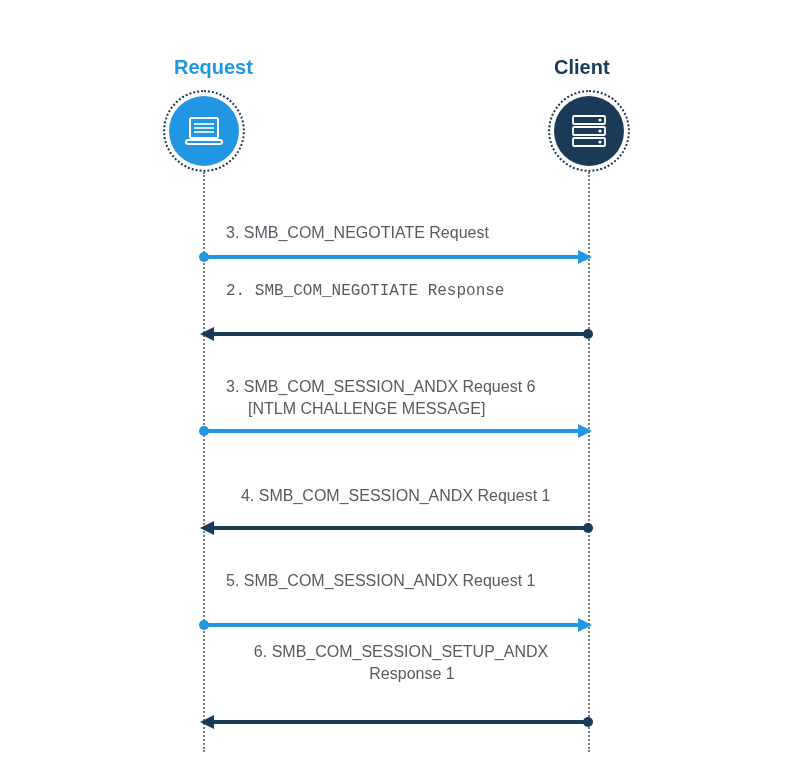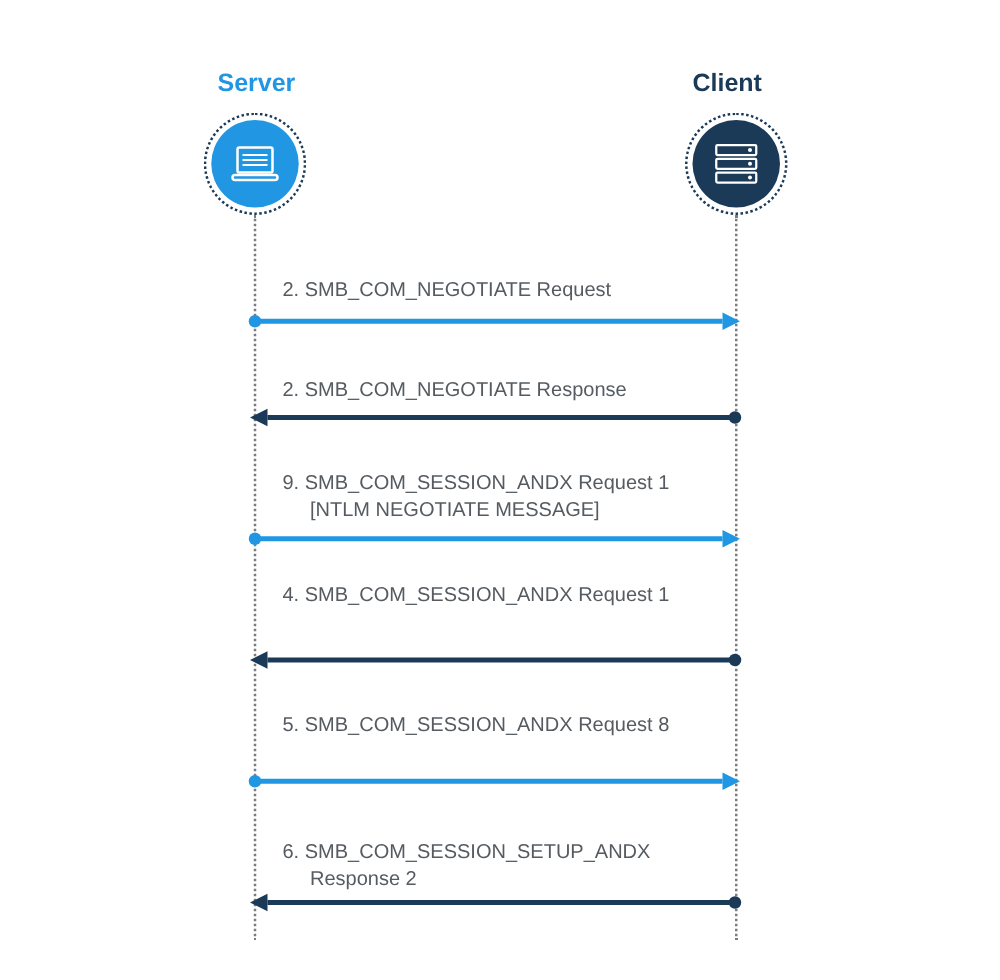--- a/index.html
+++ b/index.html
@@ -91,21 +91,21 @@
     overflow: visible;
   }
   .arrow svg { width: 100%; height: 18px; overflow: visible; }
 
 </style>
 </head>
 <body>
 
 <div class="canvas">
 
-  <div class="actor-title client-title">Server</div>
+  <div class="actor-title client-title">Request</div>
   <div class="actor-title server-title">Client</div>
 
   <div class="actor-icon client-icon">
     <div class="dotted-ring"></div>
     <div class="inner">
       <svg width="40" height="30" viewBox="0 0 40 30">
         <rect x="6" y="2" width="28" height="20" rx="1.5" fill="none" stroke="#ffffff" stroke-width="2"></rect>
         <line x1="10" y1="8" x2="30" y2="8" stroke="#ffffff" stroke-width="1.6"></line>
         <line x1="10" y1="12" x2="30" y2="12" stroke="#ffffff" stroke-width="1.6"></line>
         <line x1="10" y1="16" x2="30" y2="16" stroke="#ffffff" stroke-width="1.6"></line>
@@ -125,78 +125,78 @@
         <circle cx="31" cy="17" r="1.6" fill="#ffffff"></circle>
         <circle cx="31" cy="28" r="1.6" fill="#ffffff"></circle>
       </svg>
     </div>
   </div>
 
   <div class="lifeline client"></div>
   <div class="lifeline server"></div>
 
   <div class="msg-label" style="top:222px;">
-    <div>2. SMB_COM_NEGOTIATE Request</div>
+    <div>3. SMB_COM_NEGOTIATE Request</div>
   </div>
   <div class="arrow" style="top:248px;">
     <svg viewBox="0 0 392 18">
       <circle cx="4" cy="9" r="5" fill="#2196e3"></circle>
       <line x1="4" y1="9" x2="378" y2="9" stroke="#2196e3" stroke-width="4"></line>
       <polygon points="378,2 392,9 378,16" fill="#2196e3"></polygon>
     </svg>
   </div>
 
-  <div class="msg-label" style="top:302px;">
+  <div class="msg-label" style="top:281px;font-family:Liberation Mono, monospace;">
     <div>2. SMB_COM_NEGOTIATE Response</div>
   </div>
   <div class="arrow" style="top:325px;">
     <svg viewBox="0 0 392 18">
       <circle cx="388" cy="9" r="5" fill="#1b3a57"></circle>
       <line x1="14" y1="9" x2="388" y2="9" stroke="#1b3a57" stroke-width="4"></line>
       <polygon points="14,2 0,9 14,16" fill="#1b3a57"></polygon>
     </svg>
   </div>
 
   <div class="msg-label" style="top:376px;">
-    <div>9. SMB_COM_SESSION_ANDX Request 1</div>
-    <div class="line2">[NTLM NEGOTIATE MESSAGE]</div>
+    <div>3. SMB_COM_SESSION_ANDX Request 6</div>
+    <div class="line2">[NTLM CHALLENGE MESSAGE]</div>
   </div>
   <div class="arrow" style="top:422px;">
     <svg viewBox="0 0 392 18">
       <circle cx="4" cy="9" r="5" fill="#2196e3"></circle>
       <line x1="4" y1="9" x2="378" y2="9" stroke="#2196e3" stroke-width="4"></line>
       <polygon points="378,2 392,9 378,16" fill="#2196e3"></polygon>
     </svg>
   </div>
 
-  <div class="msg-label" style="top:466px;">
+  <div class="msg-label" style="top:485px;margin-left:15px;">
     <div>4. SMB_COM_SESSION_ANDX Request 1</div>
   </div>
   <div class="arrow" style="top:519px;">
     <svg viewBox="0 0 392 18">
       <circle cx="388" cy="9" r="5" fill="#1b3a57"></circle>
       <line x1="14" y1="9" x2="388" y2="9" stroke="#1b3a57" stroke-width="4"></line>
       <polygon points="14,2 0,9 14,16" fill="#1b3a57"></polygon>
     </svg>
   </div>
 
   <div class="msg-label" style="top:570px;">
-    <div>5. SMB_COM_SESSION_ANDX Request 8</div>
+    <div>5. SMB_COM_SESSION_ANDX Request 1</div>
   </div>
   <div class="arrow" style="top:616px;">
     <svg viewBox="0 0 392 18">
       <circle cx="4" cy="9" r="5" fill="#2196e3"></circle>
       <line x1="4" y1="9" x2="378" y2="9" stroke="#2196e3" stroke-width="4"></line>
       <polygon points="378,2 392,9 378,16" fill="#2196e3"></polygon>
     </svg>
   </div>
 
-  <div class="msg-label" style="top:671px;">
+  <div class="msg-label" style="top:641px;text-align:center;">
     <div>6. SMB_COM_SESSION_SETUP_ANDX</div>
-    <div class="line2">Response 2</div>
+    <div class="line2">Response 1</div>
   </div>
   <div class="arrow" style="top:713px;">
     <svg viewBox="0 0 392 18">
       <circle cx="388" cy="9" r="5" fill="#1b3a57"></circle>
       <line x1="14" y1="9" x2="388" y2="9" stroke="#1b3a57" stroke-width="4"></line>
       <polygon points="14,2 0,9 14,16" fill="#1b3a57"></polygon>
     </svg>
   </div>
 
 </div>

